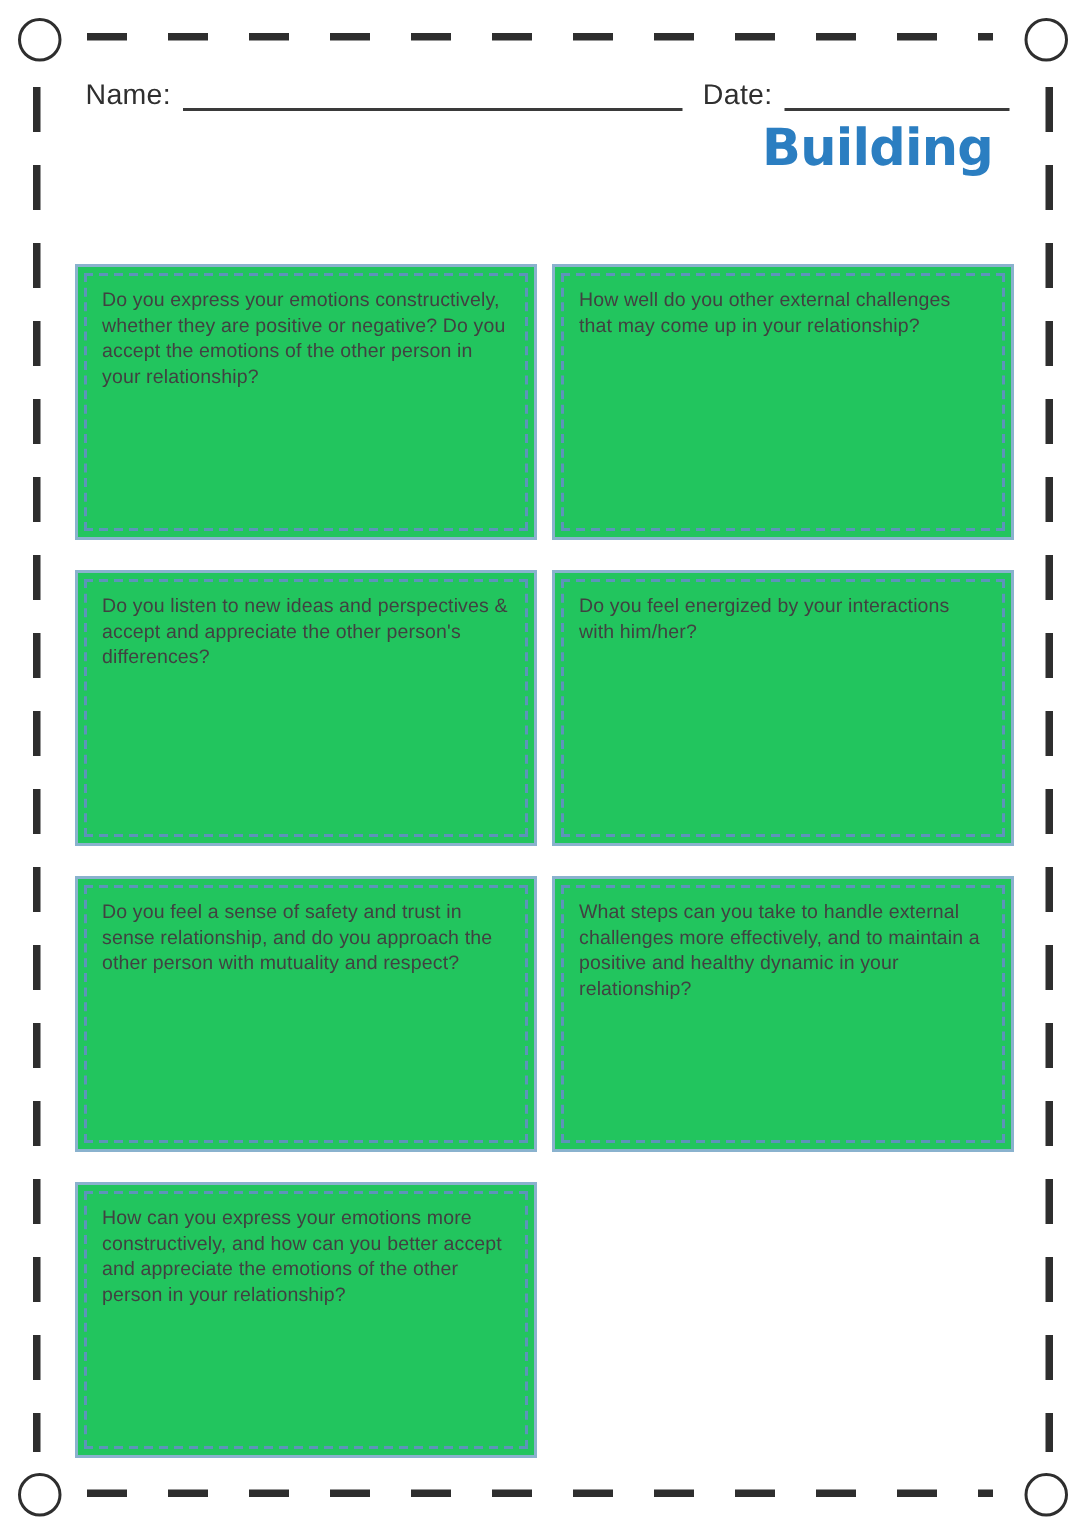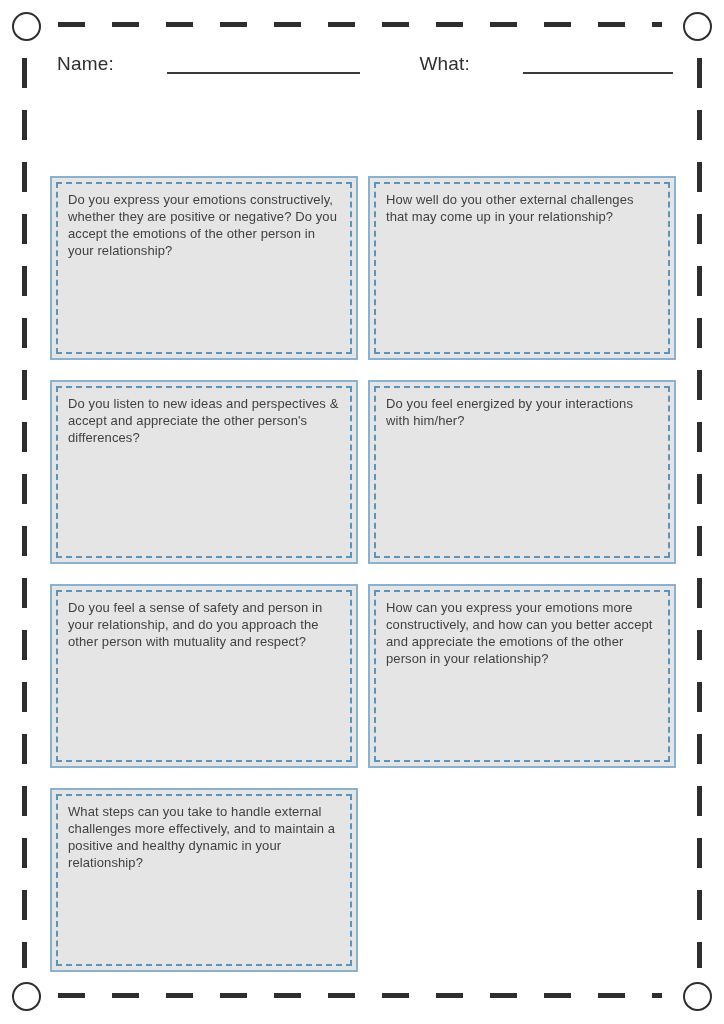--- a/index.html
+++ b/index.html
@@ -41,21 +41,21 @@
     width:5px;top:58px;bottom:56px;
     background:repeating-linear-gradient(180deg,var(--frame-dark) 0 30px,transparent 30px 52px);
   }
   .frame-line.v.left{left:22px;}
   .frame-line.v.right{left:697px;}
 
   
   .header-row{
     position:absolute;left:57px;top:52px;width:616px;
     display:flex;align-items:flex-end;
-    font-size:19px;color:#2f2f2f;gap:45px;
+    font-size:19px;color:#2f2f2f;
   }
   .field-label{white-space:nowrap;line-height:1.1;letter-spacing:.2px;}
   .fill-line{
     display:inline-block;height:22px;
     border-bottom:2px solid #3a3a3a;
   }
   .fill-line.name-line{flex:1;margin:0 14px 1px 8px;}
   .fill-line.date-line{width:150px;margin:0 0 1px 8px;}
 
   
@@ -73,21 +73,21 @@
   
   .qgrid{
     position:absolute;left:50px;top:176px;width:626px;
     display:grid;
     grid-template-columns:1fr 1fr;
     column-gap:10px;row-gap:20px;
     grid-auto-rows:184px;
   }
   .qbox{
     border:2px solid var(--box-border);
-    background:#e5e5e5;
+    background:#22c55e;
     padding:4px;
   }
   .qinner{
     width:100%;height:100%;
     border:2px dashed var(--box-dash);
     padding:7px 10px;
   }
   .qtext{
     margin:0;
     font-size:13px;
@@ -106,25 +106,26 @@
   <div class="corner-circle bl"></div>
   <div class="corner-circle br"></div>
   <div class="frame-line h top"></div>
   <div class="frame-line h bottom"></div>
   <div class="frame-line v left"></div>
   <div class="frame-line v right"></div>
 
   <div class="header-row">
     <span class="field-label">Name:</span>
     <span class="fill-line name-line"></span>
-    <span class="field-label">What:</span>
+    <span class="field-label">Date:</span>
     <span class="fill-line date-line"></span>
   </div>
 
   <div class="title-block">
+    <div>Building</div>
   </div>
 
   <div class="qgrid">
 
     <div class="qbox">
       <div class="qinner">
         <p class="qtext">Do you express your emotions constructively, whether they are positive or negative? Do you accept the emotions of the other person in your relationship?</p>
       </div>
     </div>
 
@@ -142,30 +143,30 @@
 
     <div class="qbox">
       <div class="qinner">
         <p class="qtext">Do you feel energized by your interactions with him/her?</p>
       </div>
     </div>
 
 
     <div class="qbox">
       <div class="qinner">
-        <p class="qtext">Do you feel a sense of safety and person in your relationship, and do you approach the other person with mutuality and respect?</p>
+        <p class="qtext">Do you feel a sense of safety and trust in sense relationship, and do you approach the other person with mutuality and respect?</p>
+      </div>
+    </div>
+
+    <div class="qbox">
+      <div class="qinner">
+        <p class="qtext">What steps can you take to handle external challenges more effectively, and to maintain a positive and healthy dynamic in your relationship?</p>
       </div>
     </div>
 
     <div class="qbox">
       <div class="qinner">
         <p class="qtext">How can you express your emotions more constructively, and how can you better accept and appreciate the emotions of the other person in your relationship?</p>
       </div>
     </div>
 
-    <div class="qbox">
-      <div class="qinner">
-        <p class="qtext">What steps can you take to handle external challenges more effectively, and to maintain a positive and healthy dynamic in your relationship?</p>
-      </div>
-    </div>
-
   </div>
 </div>
 
 </body></html>

